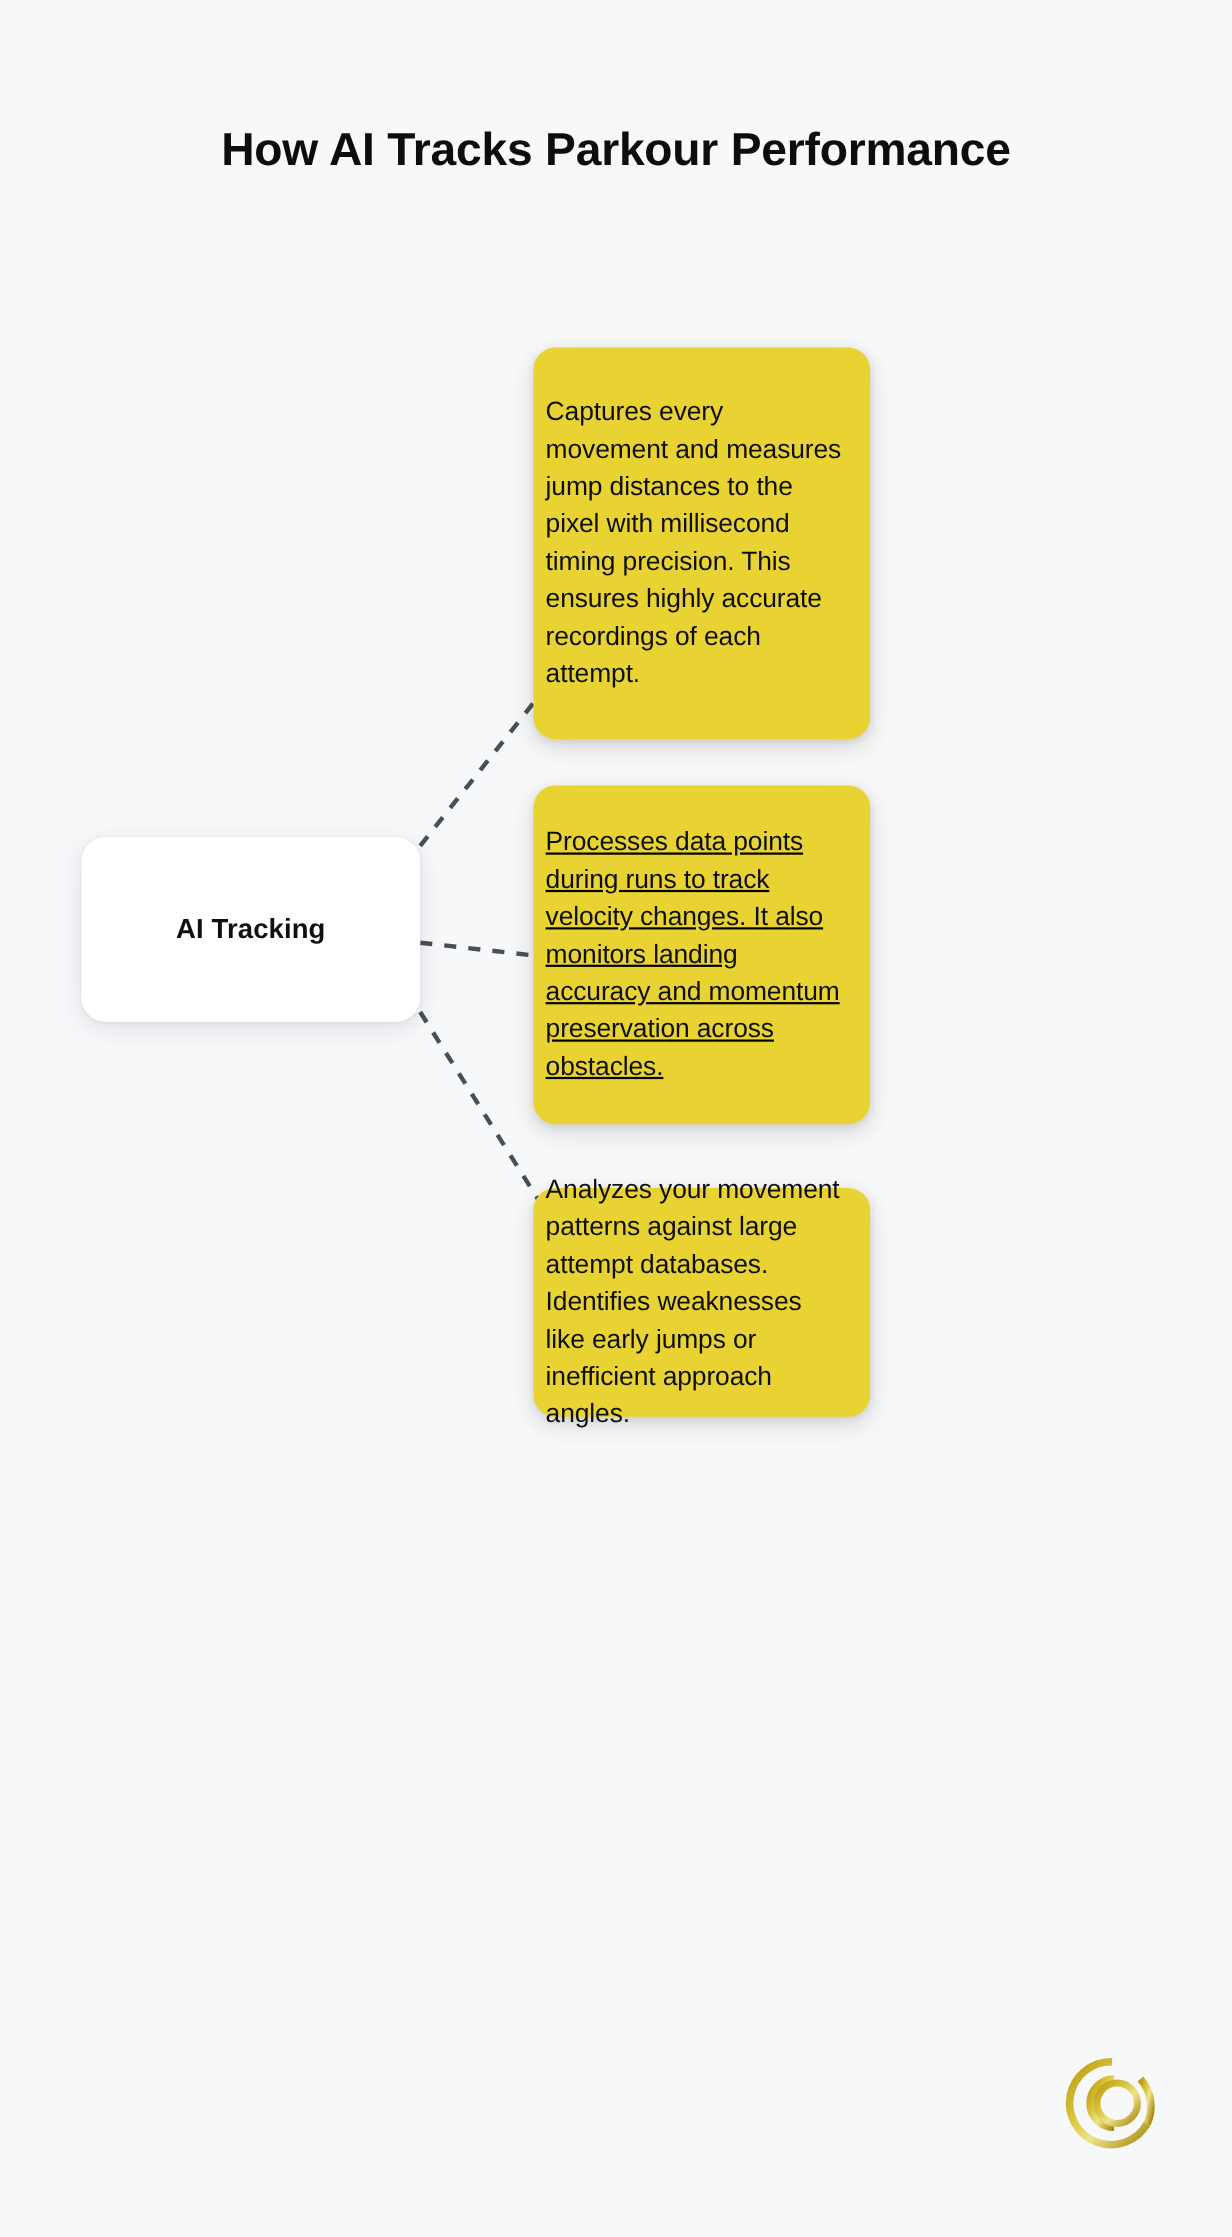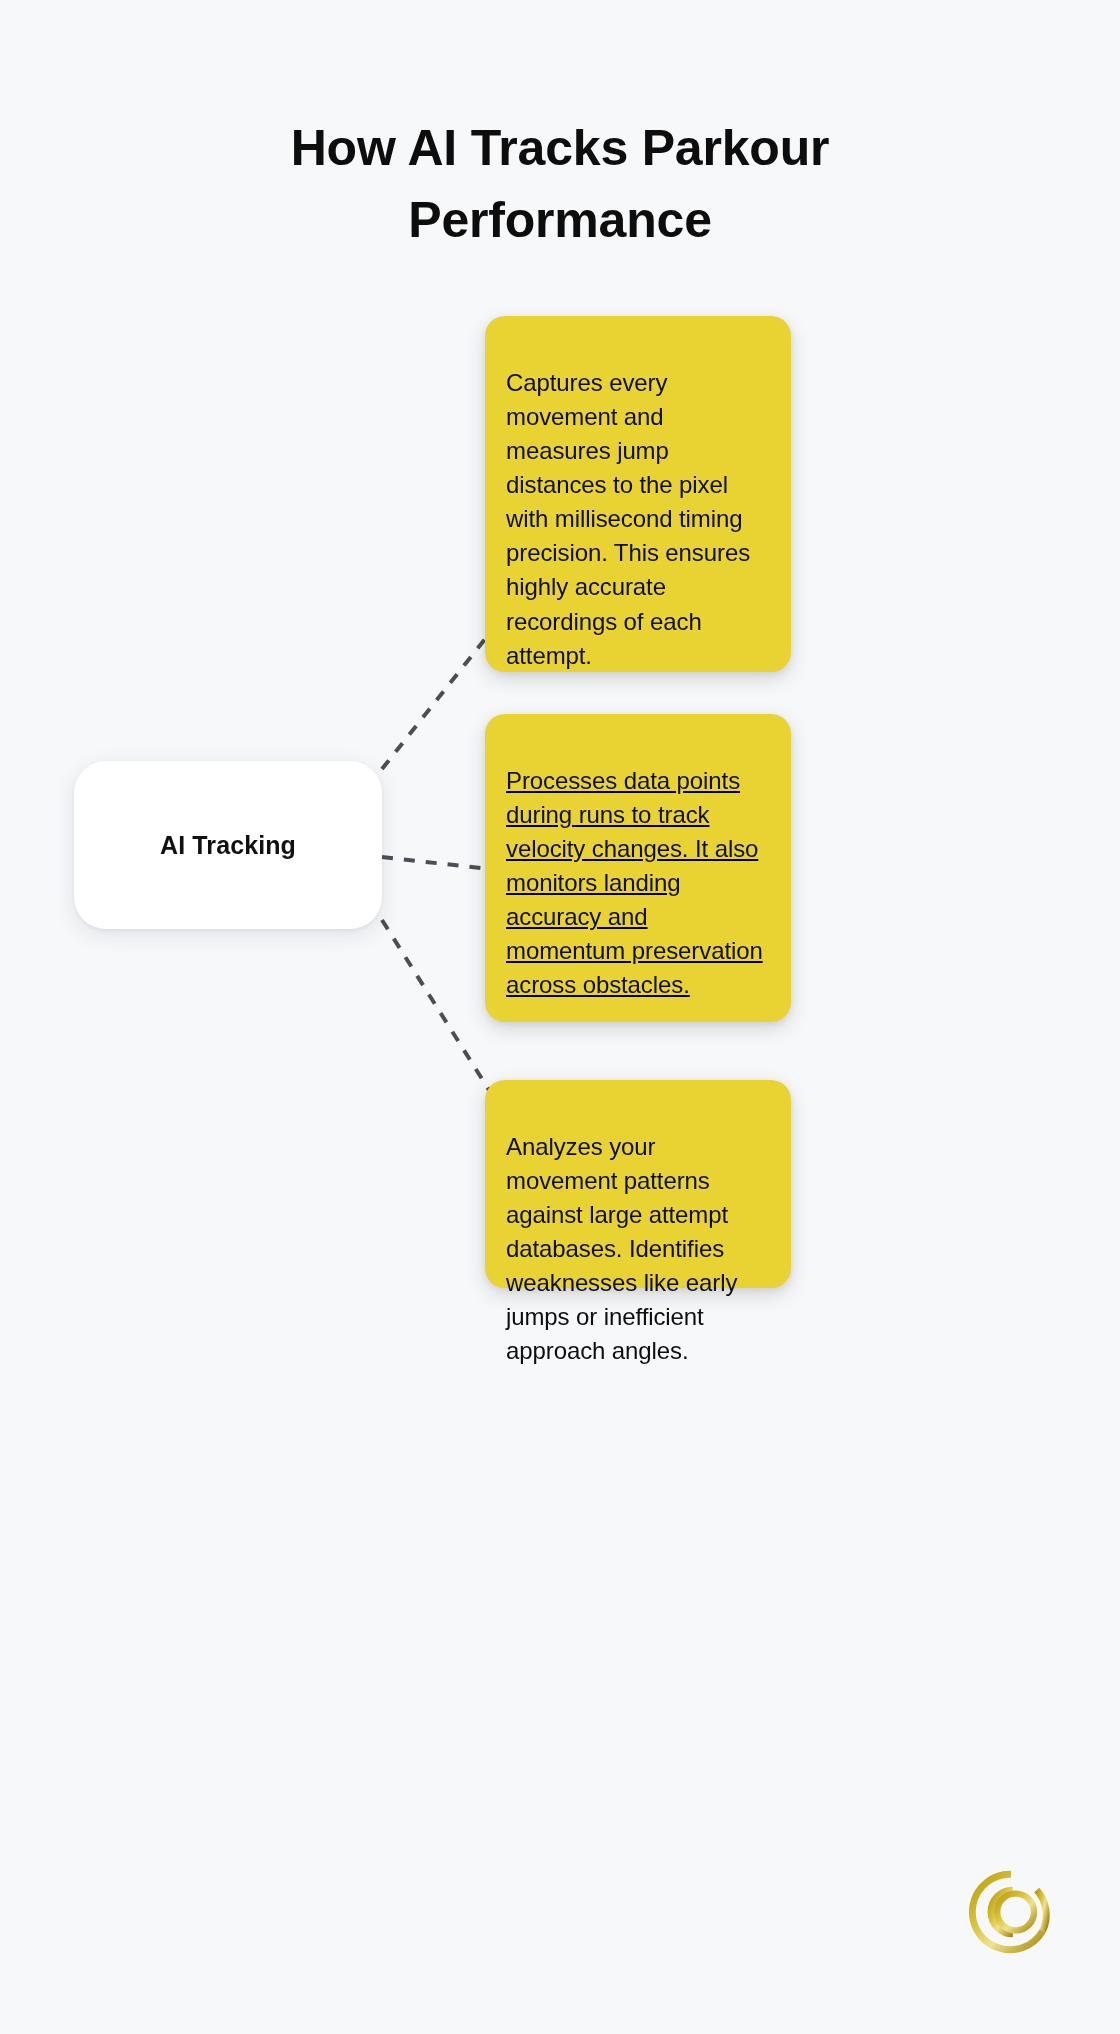--- a/index.html
+++ b/index.html
@@ -16,21 +16,21 @@
     -webkit-font-smoothing: antialiased;
   }
 
   
   #page-title {
     position: absolute;
     left: 0;
     top: 78px;
     width: 1120px;
     text-align: center;
-    font-size: 50px;
+    font-size: 42px;
     line-height: 1.45;
     font-weight: bold;
     color: #0d0d0d;
     letter-spacing: -0.2px;
     padding: 0 170px;
     box-sizing: border-box;
   }
 
   
   #connectors {
@@ -43,21 +43,21 @@
   }
 
   
   #center-node {
     position: absolute;
     left: 74px;
     top: 761px;
     width: 308px;
     height: 168px;
     background: #ffffff;
-    border-radius: 32px;
+    border-radius: 22px;
     box-shadow: 0 6px 22px rgba(23, 30, 48, 0.10),
                 0 1px 4px rgba(23, 30, 48, 0.06);
     display: flex;
     align-items: center;
     justify-content: center;
   }
   #center-node .node-label {
     font-size: 25px;
     font-weight: bold;
     color: #101010;
@@ -66,23 +66,23 @@
 
   
   .branch-card {
     position: absolute;
     width: 306px;
     background: #e8d332;
     border-radius: 20px;
     box-shadow: 0 7px 20px rgba(40, 40, 20, 0.16),
                 0 2px 6px rgba(40, 40, 20, 0.08);
     box-sizing: border-box;
-    padding: 26px 24px 26px 21px;
+    padding: 26px 24px 26px 11px;
     display: flex;
-    align-items: flex-start;
+    align-items: center;
   }
   .branch-card .card-text {
     font-size: 24px;
     line-height: 1.42;
     color: #0e0e0e;
     letter-spacing: -0.1px;
   }
 
   #branch-card-1 { left: 485px; top: 316px;  height: 356px; }
   #branch-card-2 { left: 485px; top: 714px;  height: 308px; text-decoration: underline; }

